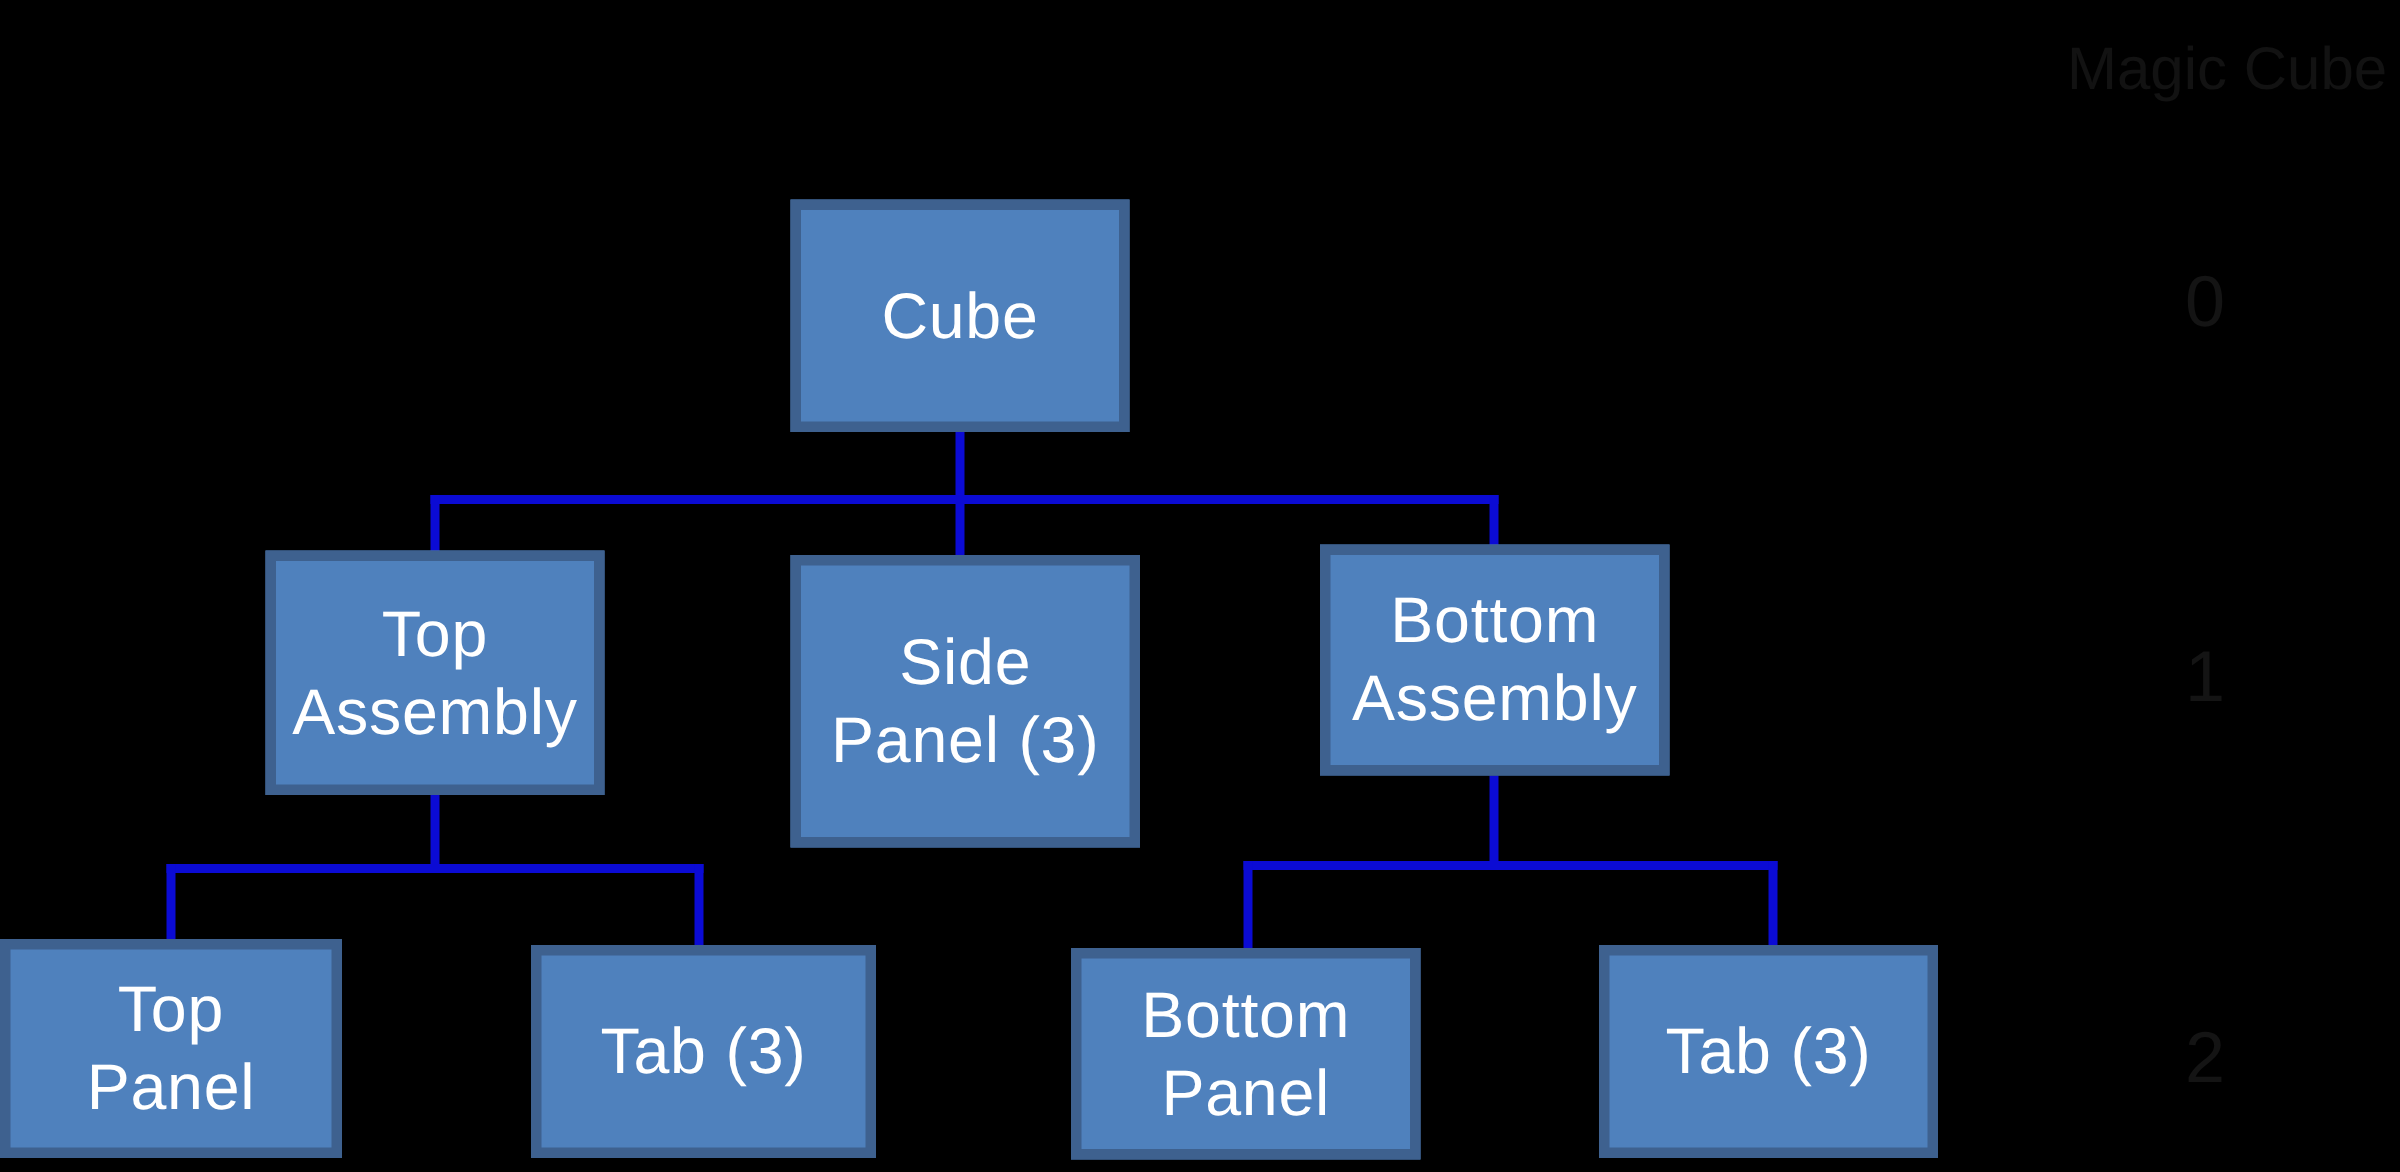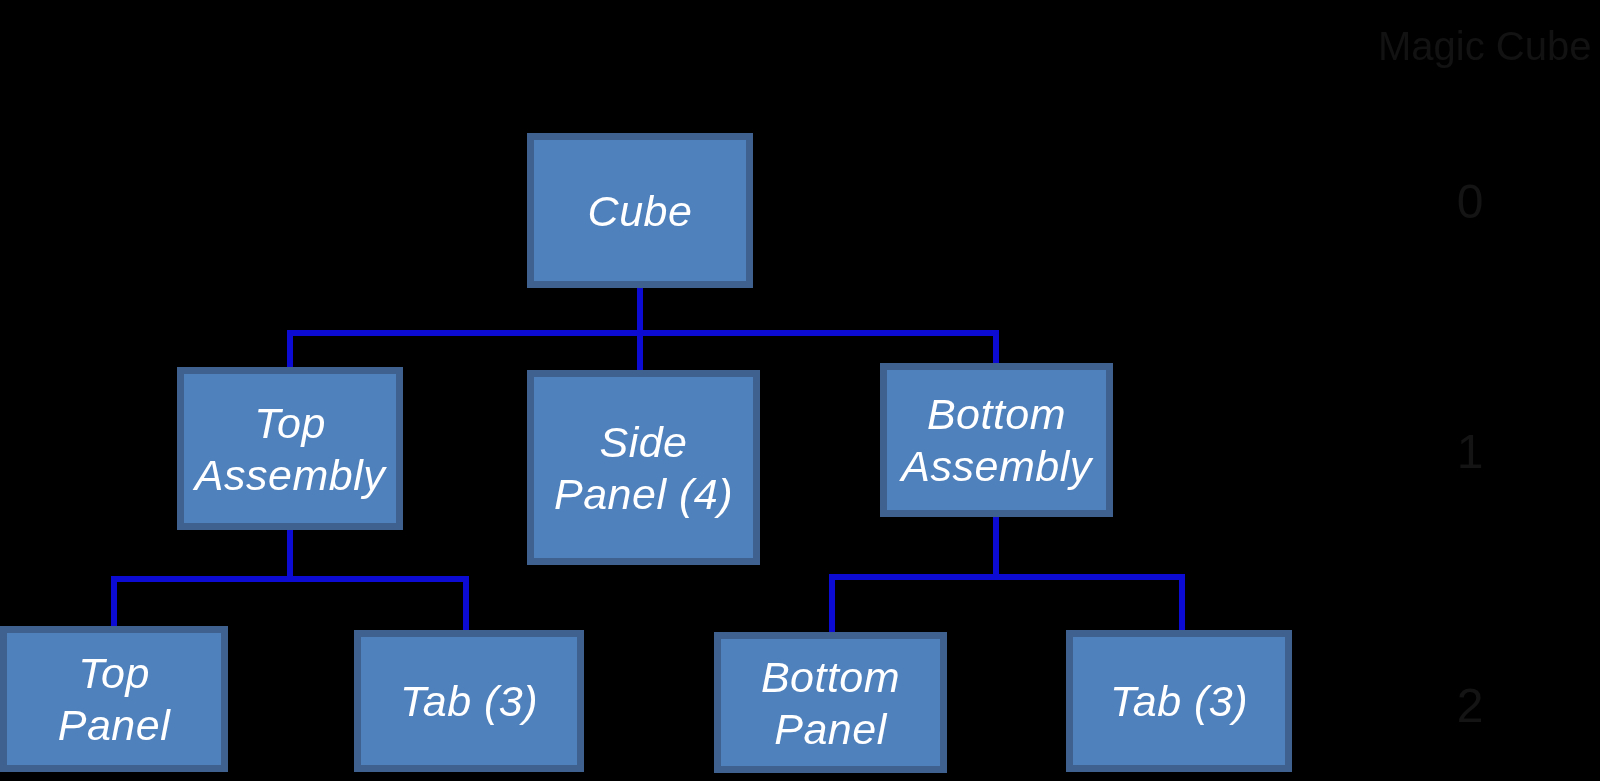--- a/index.html
+++ b/index.html
@@ -16,21 +16,21 @@
     background:#4f81bd;
     border:7px solid #3e618f;
     box-sizing:border-box;
     display:flex;flex-direction:column;
     align-items:center;justify-content:center;
     color:#ffffff;
     font-size:43px;line-height:52px;
     text-align:center;
     letter-spacing:0.5px;
   }
-  .node span{display:block;white-space:nowrap;font-style:italic;}
+  .node span{display:block;white-space:nowrap;}
   .node span:empty{display:none;}
 
   
   .conn{position:absolute;background:#0b0bd4;}
 
   
   .annot{
     position:absolute;color:#121212;
     font-family:"Liberation Sans", sans-serif;
   }
@@ -94,21 +94,21 @@
 
   </div>
 
   <div class="node" id="n-top-assembly">
     <span>Top</span>
     <span>Assembly</span>
   </div>
 
   <div class="node" id="n-side-panel">
     <span>Side</span>
-    <span>Panel (4)</span>
+    <span>Panel (3)</span>
   </div>
 
   <div class="node" id="n-bottom-assembly">
     <span>Bottom</span>
     <span>Assembly</span>
   </div>
 
   <div class="node" id="n-top-panel">
     <span>Top</span>
     <span>Panel</span>

